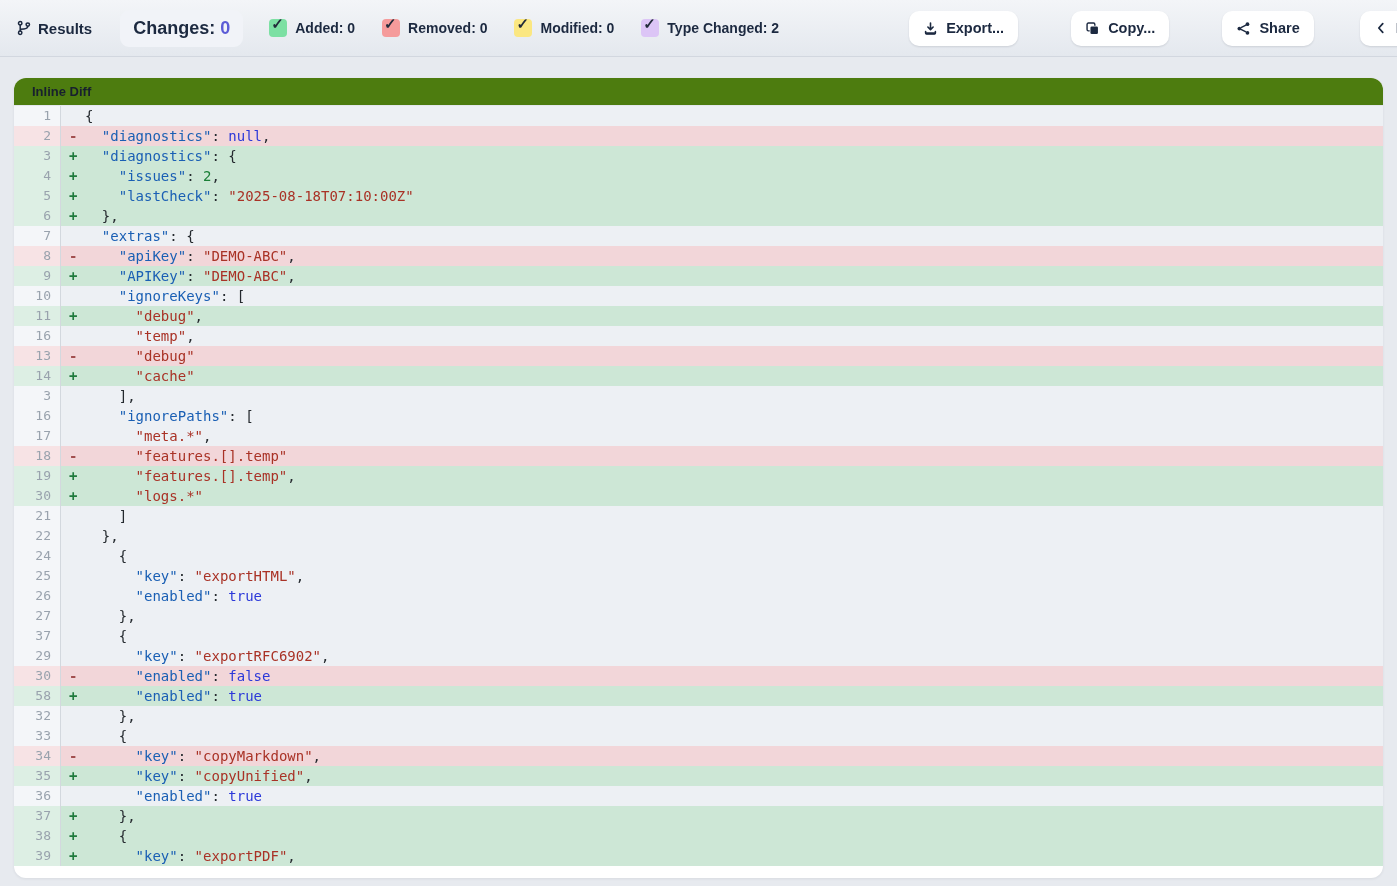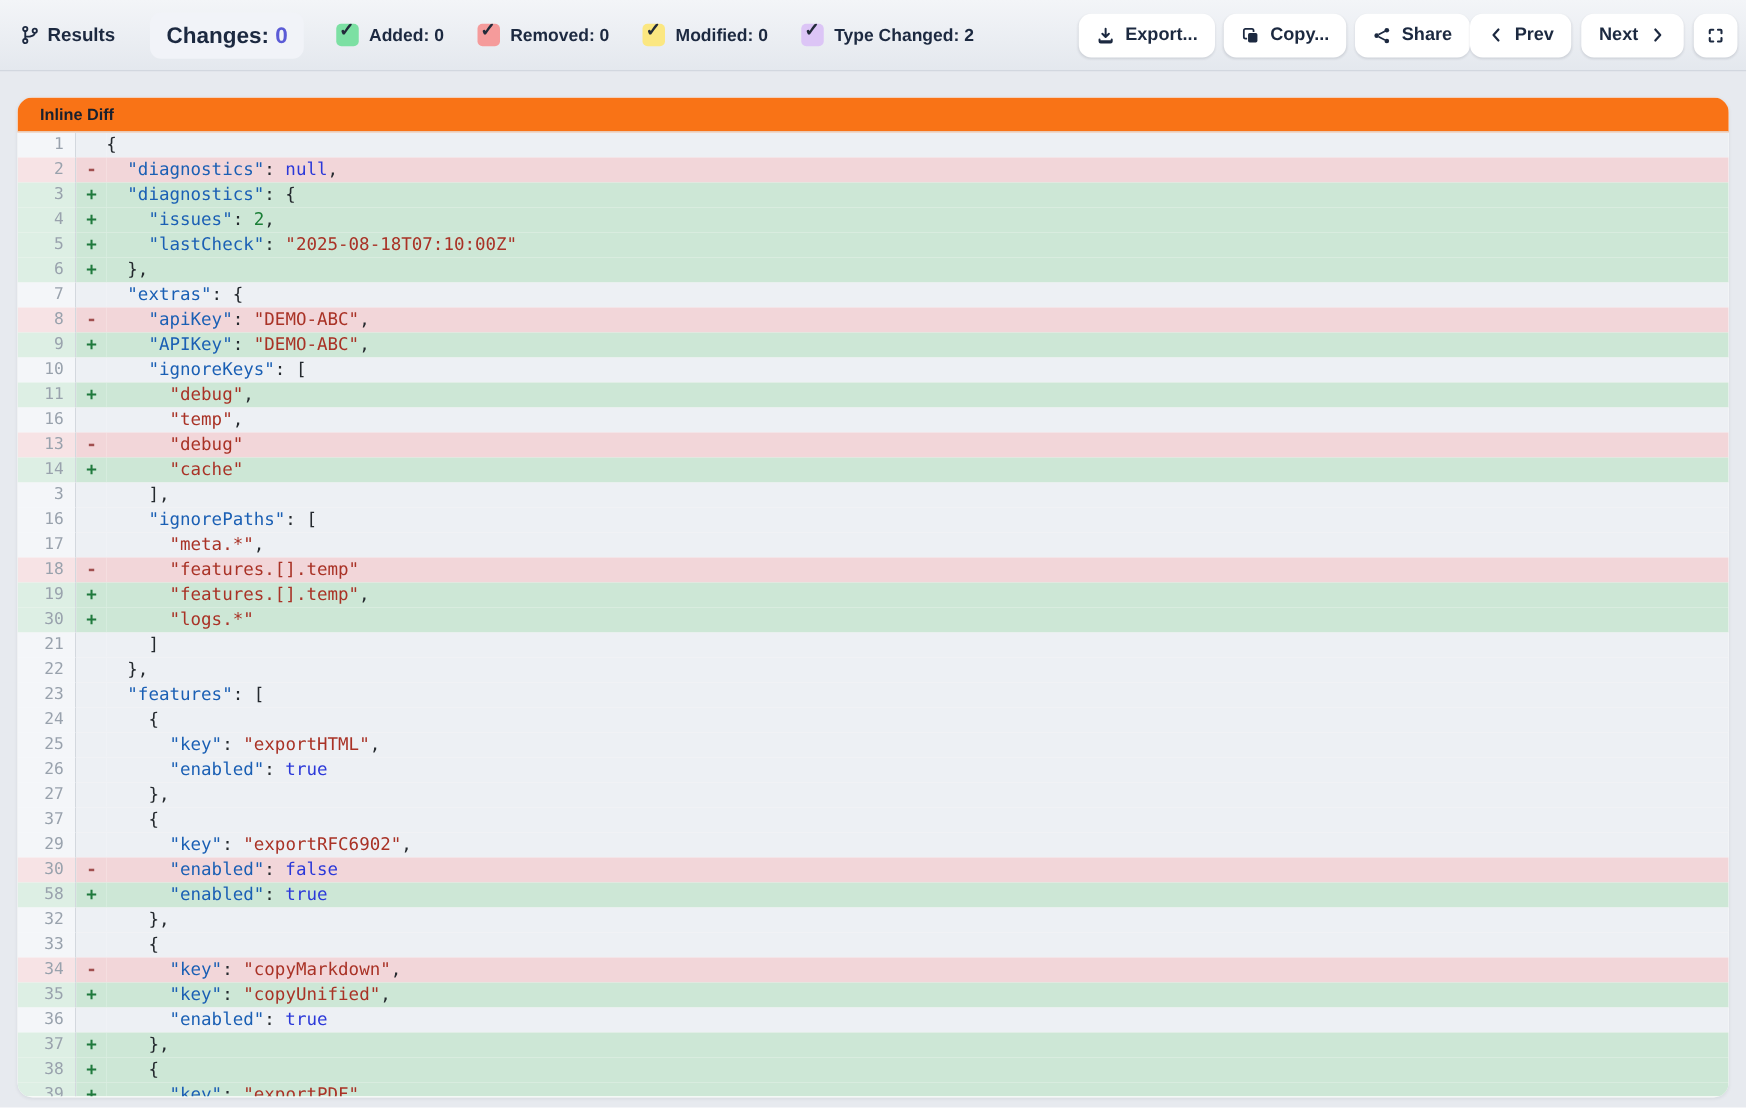--- a/index.html
+++ b/index.html
@@ -39,35 +39,35 @@
   .checkbox .tick{
     position:absolute; left:2px; top:-4px; font-size:15px; font-weight:900; color:#222b3a;
   }
   .btn{
     display:flex; align-items:center; gap:8px;
     background:#ffffff; border:none; border-radius:10px;
     height:35px; padding:0 14px;
     font-family:"Liberation Sans", sans-serif;
     font-size:14.5px; font-weight:600; color:var(--navy);
     box-shadow:0 1px 2px rgba(16,24,40,.12);
-    cursor:pointer; white-space:nowrap;
+    cursor:pointer; white-space:nowrap;margin-left:46px;
   }
   .btn-group{display:flex; gap:7px; margin-left:84px;}
   .nav-group{display:flex; gap:8px; margin-left:auto; align-items:center;justify-content:space-between;}
   .icon-btn{width:35px; padding:0; justify-content:center;}
   svg.ic{display:block;}
   
   .panel{
     position:absolute; left:14px; top:78px; width:1369px; height:800px;
     background:#ffffff; border-radius:12px; overflow:hidden;
     box-shadow:0 1px 3px rgba(16,24,40,.07);
   }
   .panel-header{
     height:28px; display:flex; align-items:center; padding-left:18px;
-    background:#f97316; border-bottom:1px solid #e3e7ec;
+    background:#4d7c0f; border-bottom:1px solid #e3e7ec;
     font-size:13px; font-weight:700; color:#18202e;
   }
   .diff-body{height:771px; overflow:hidden;}
   .row{
     display:flex; height:20px; line-height:20px;
     font-family:"DejaVu Sans Mono","Liberation Mono",monospace;
     box-shadow:inset 0 -1px 0 rgba(0,0,0,.035);
   }
   .row.ctx .gutter{background:var(--ctx-gutter);} .row.ctx .sign,.row.ctx .code{background:var(--ctx-bg);}
   .row.add .gutter{background:var(--added-gutter);} .row.add .sign,.row.add .code{background:var(--added-bg);}
@@ -281,25 +281,20 @@
         <div class="gutter">21</div>
         <div class="sign"></div>
         <div class="code"><span class="tk-p">    ]</span></div>
       </div>
       <div class="row ctx">
         <div class="gutter">22</div>
         <div class="sign"></div>
         <div class="code"><span class="tk-p">  },</span></div>
       </div>
       <div class="row ctx">
-        <div class="gutter">23</div>
-        <div class="sign"></div>
-        <div class="code"><span class="tk-p">  </span><span class="tk-k">"features"</span><span class="tk-p">: [</span></div>
-      </div>
-      <div class="row ctx">
         <div class="gutter">24</div>
         <div class="sign"></div>
         <div class="code"><span class="tk-p">    {</span></div>
       </div>
       <div class="row ctx">
         <div class="gutter">25</div>
         <div class="sign"></div>
         <div class="code"><span class="tk-p">      </span><span class="tk-k">"key"</span><span class="tk-p">: </span><span class="tk-s">"exportHTML"</span><span class="tk-p">,</span></div>
       </div>
       <div class="row ctx">

